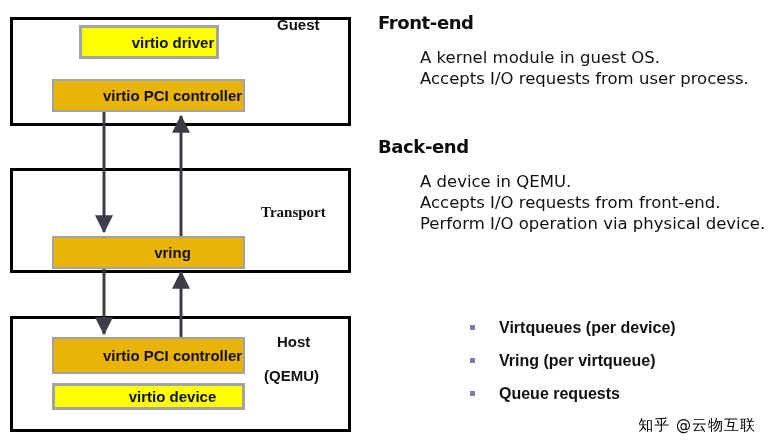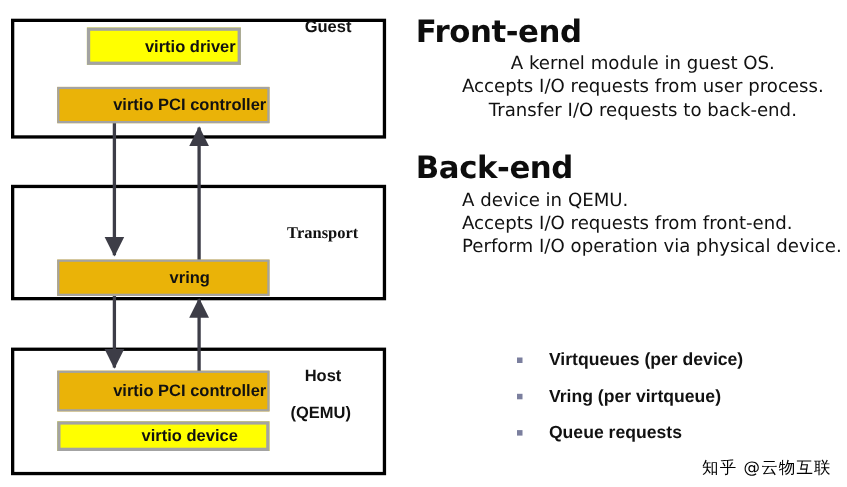--- a/index.html
+++ b/index.html
@@ -60,21 +60,21 @@
     position: absolute;
     left: 374px;
     top: 0;
     width: 396px;
     height: 443px;
   }
   .sec-title {
     position: absolute;
     font-family: "DejaVu Sans", sans-serif;
     font-weight: bold;
-    font-size: 28px;
+    font-size: 18px;
     letter-spacing: -0.4px;
     color: #0d0d0d;
     white-space: nowrap;
   }
   .sec-lines {
     position: absolute;
     font-family: "DejaVu Sans", sans-serif;
     font-size: 16.5px;
     line-height: 21px;
     color: #111111;
@@ -158,24 +158,23 @@
 
       <line x1="104" y1="269" x2="104" y2="334" stroke="#3d3d47" stroke-width="3" marker-end="url(#arrowhead)"></line>
 
       <line x1="181" y1="337" x2="181" y2="272" stroke="#3d3d47" stroke-width="3" marker-end="url(#arrowhead)"></line>
     </svg>
   </div>
 
   <div class="panel">
 
     <div class="sec-title" style="left:4px; top:12px;">Front-end</div>
-    <div class="sec-lines" style="left:46px; top:47px;text-align:center;">
+    <div class="sec-lines" style="left:46px; top:47px;">
       <div>A kernel module in guest OS.</div>
       <div>Accepts I/O requests from user process.</div>
-      <div>Transfer I/O requests to back-end.</div>
     </div>
 
     <div class="sec-title" style="left:4px; top:136px;">Back-end</div>
     <div class="sec-lines" style="left:46px; top:171px;">
       <div>A device in QEMU.</div>
       <div>Accepts I/O requests from front-end.</div>
       <div>Perform I/O operation via physical device.</div>
     </div>
 
     <div class="bullets">

